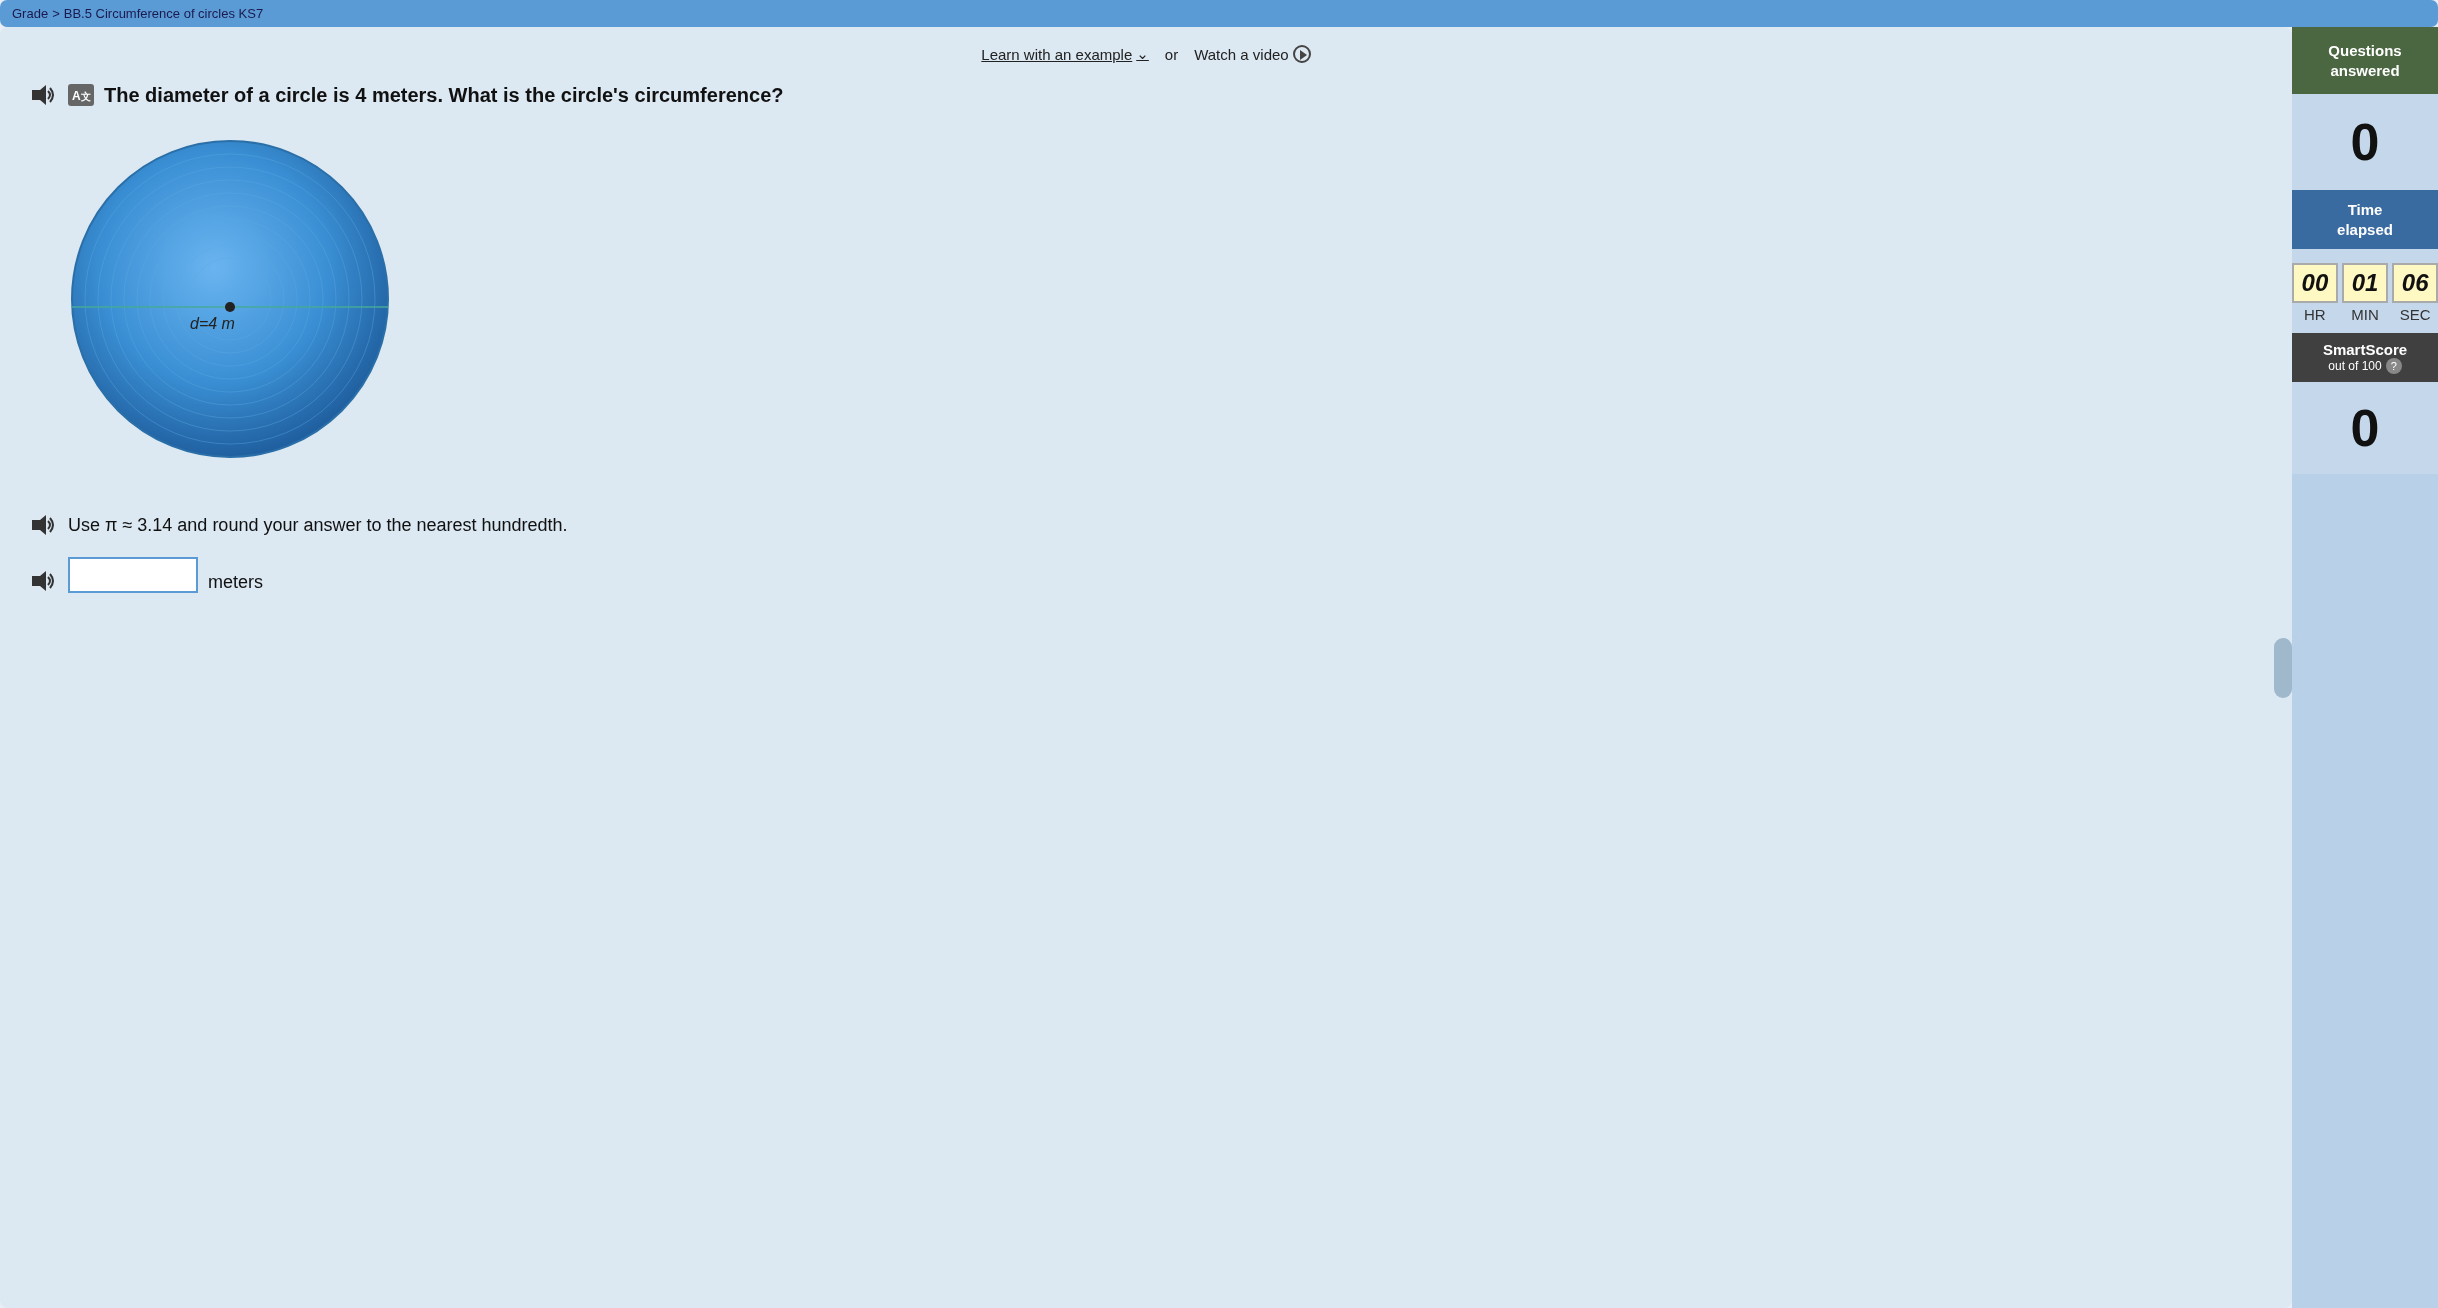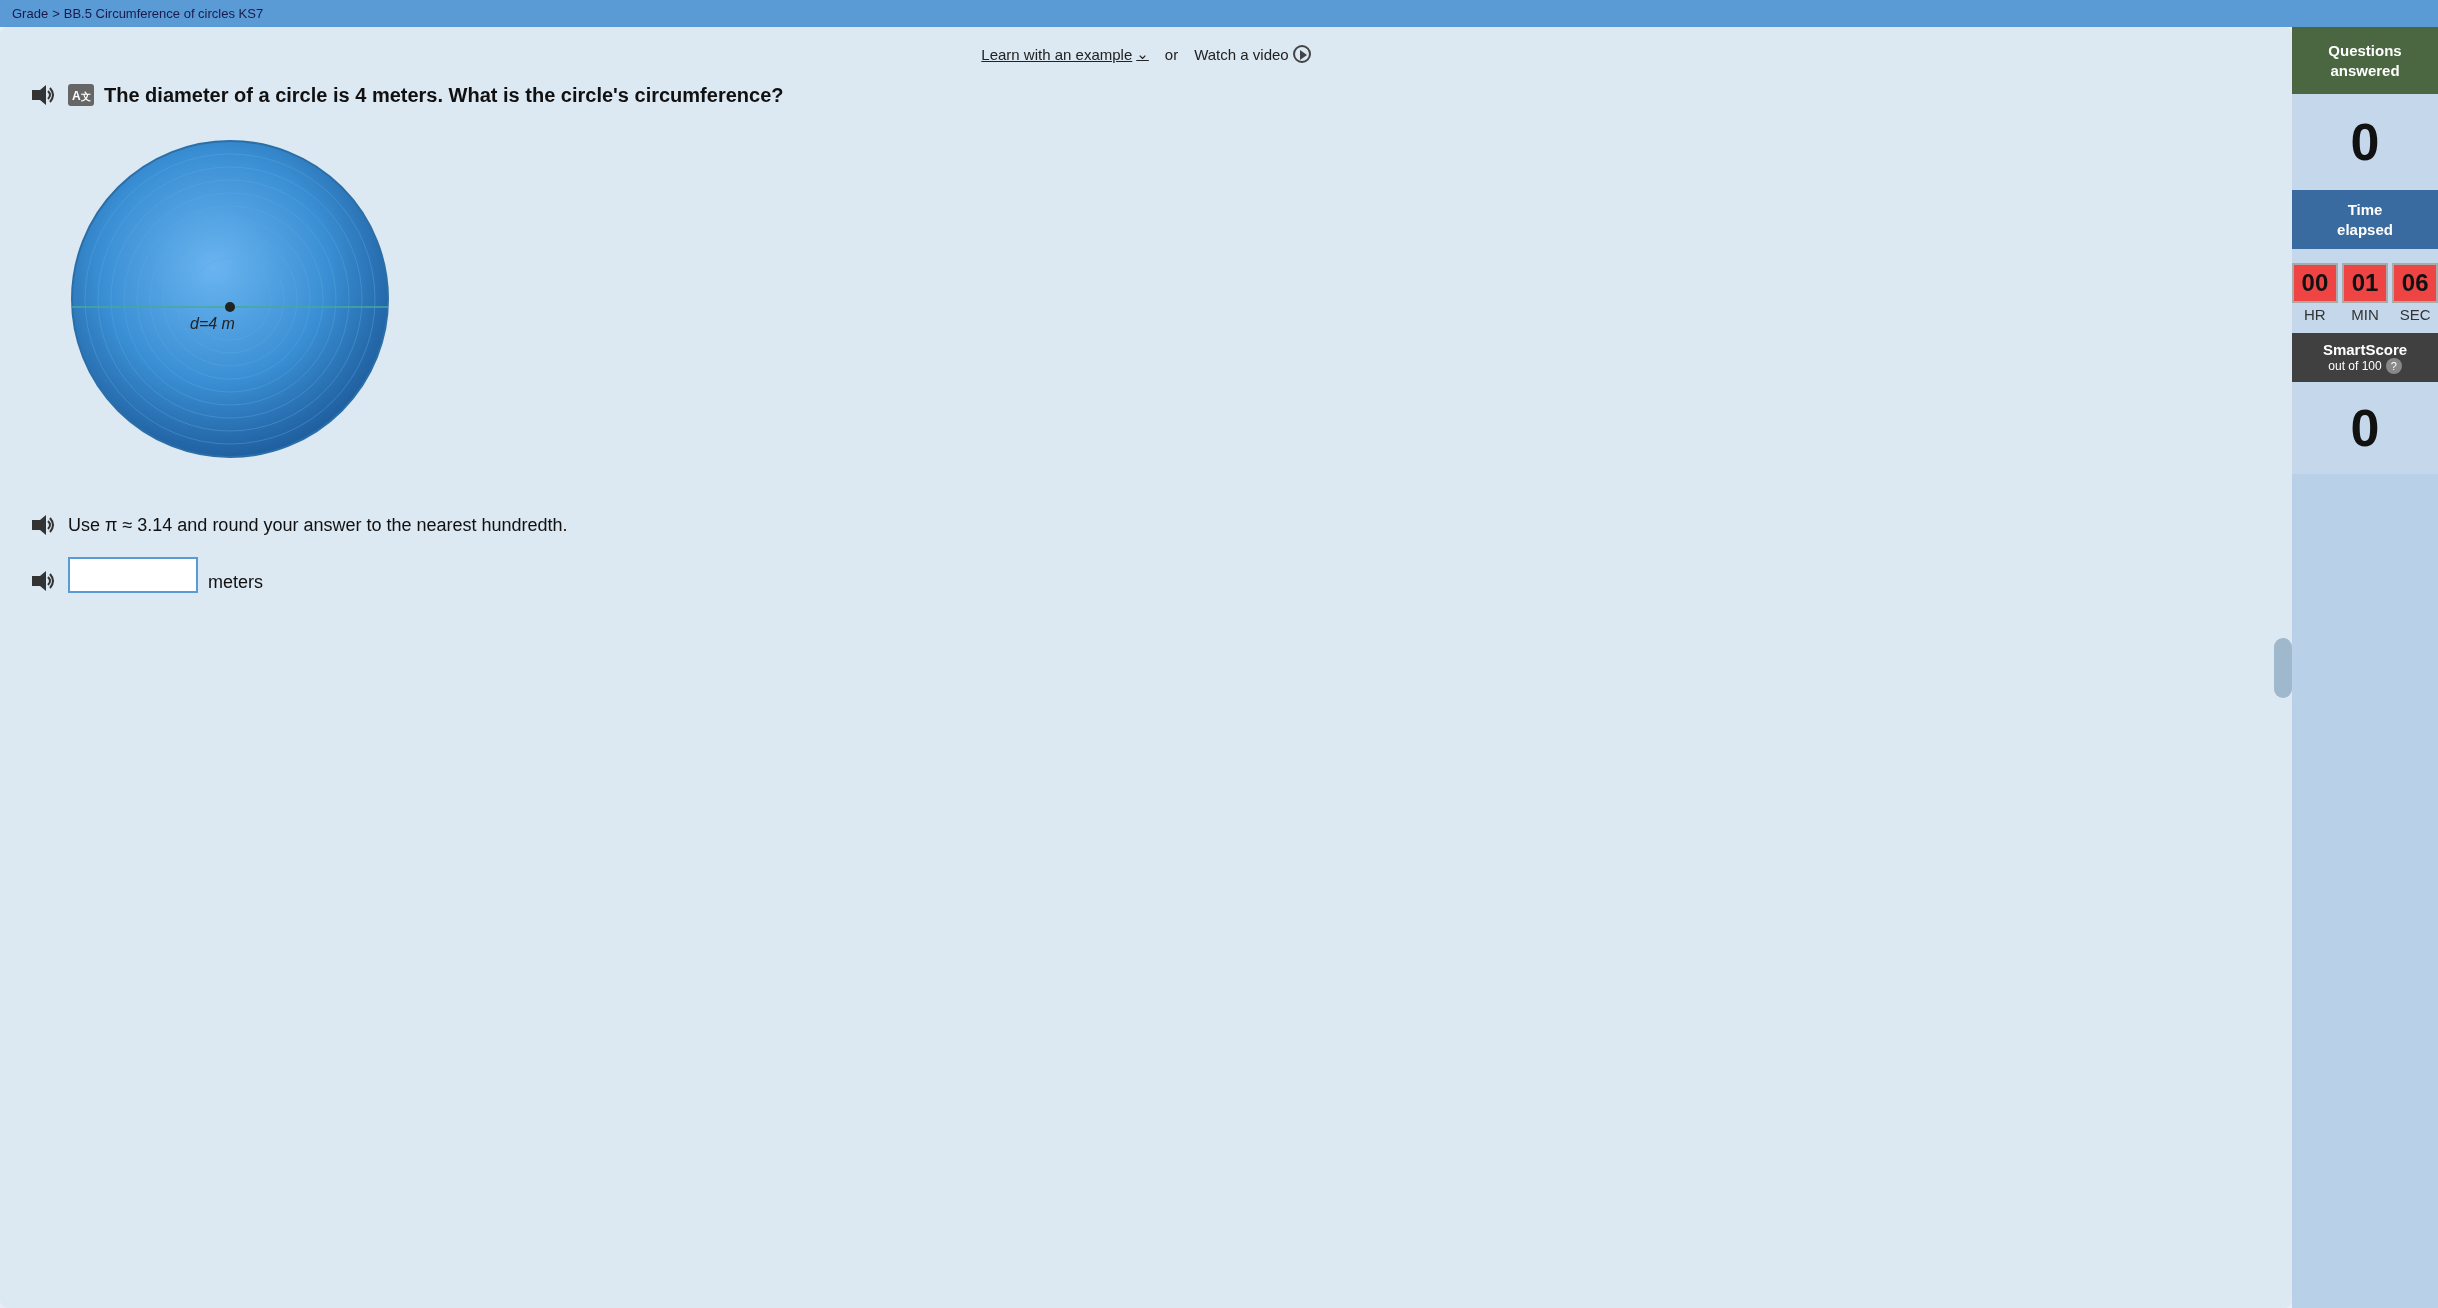--- a/index.html
+++ b/index.html
@@ -13,20 +13,21 @@
 
     
     .top-bar {
       background: #5b9bd5;
       padding: 6px 12px;
       font-size: 13px;
       color: #1a1a4e;
       display: flex;
       align-items: center;
       gap: 4px;
+      border-radius: 7px;
     }
     .top-bar .separator { color: #1a1a4e; }
 
     
     .main-layout {
       display: flex;
       flex: 1;
     }
 
     
@@ -199,24 +200,25 @@
       display: flex;
       flex-direction: column;
       align-items: center;
       min-width: 44px;
     }
     .timer-value {
       font-size: 24px;
       font-weight: bold;
       color: #111;
       border: 2px solid #aaa;
-      background: #ef4444;
+      background: #fef9c3;
       padding: 4px 8px;
       min-width: 38px;
       text-align: center;
+      font-style: italic;
     }
     .timer-label {
       font-size: 15px;
       color: #333;
       margin-top: 3px;
     }
     .timer-sep {
       font-size: 22px;
       font-weight: bold;
       padding-bottom: 18px;

